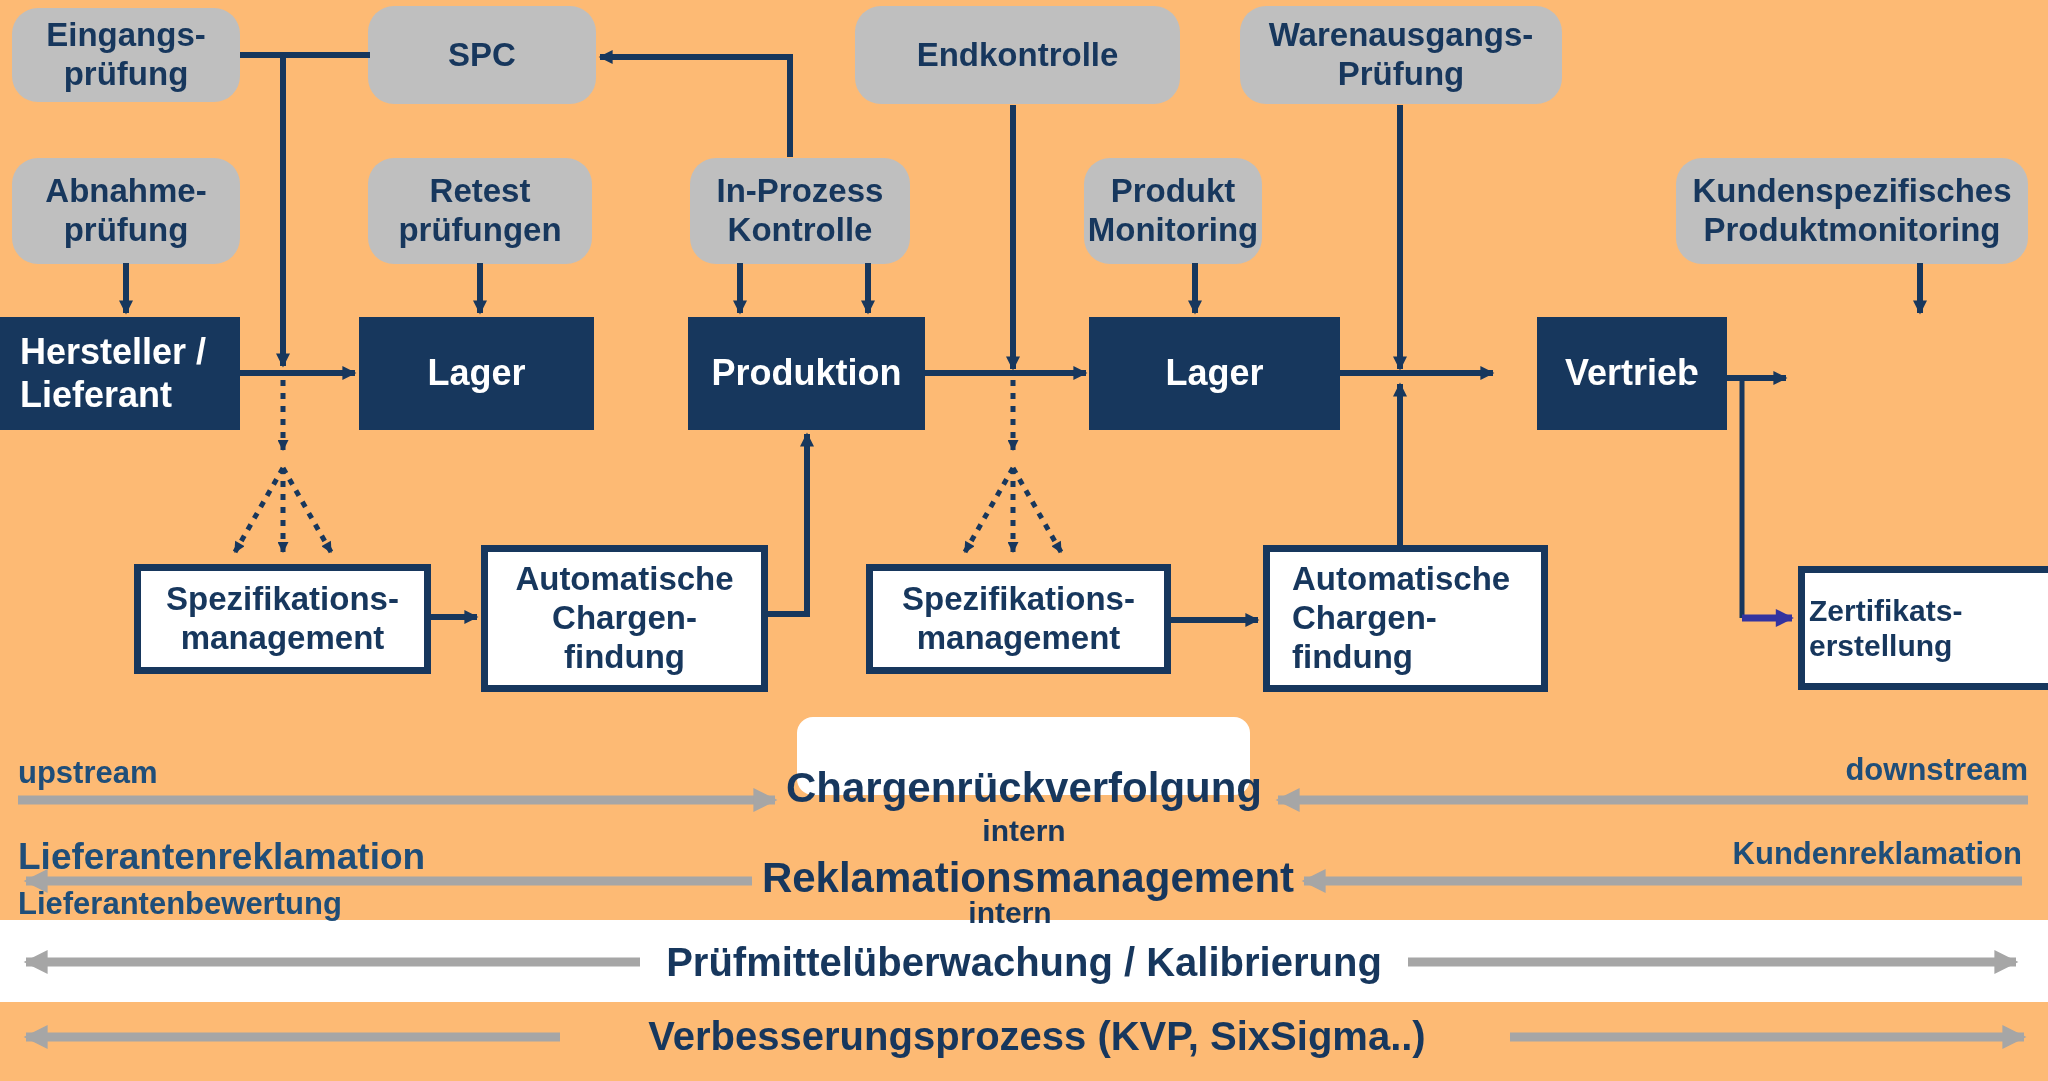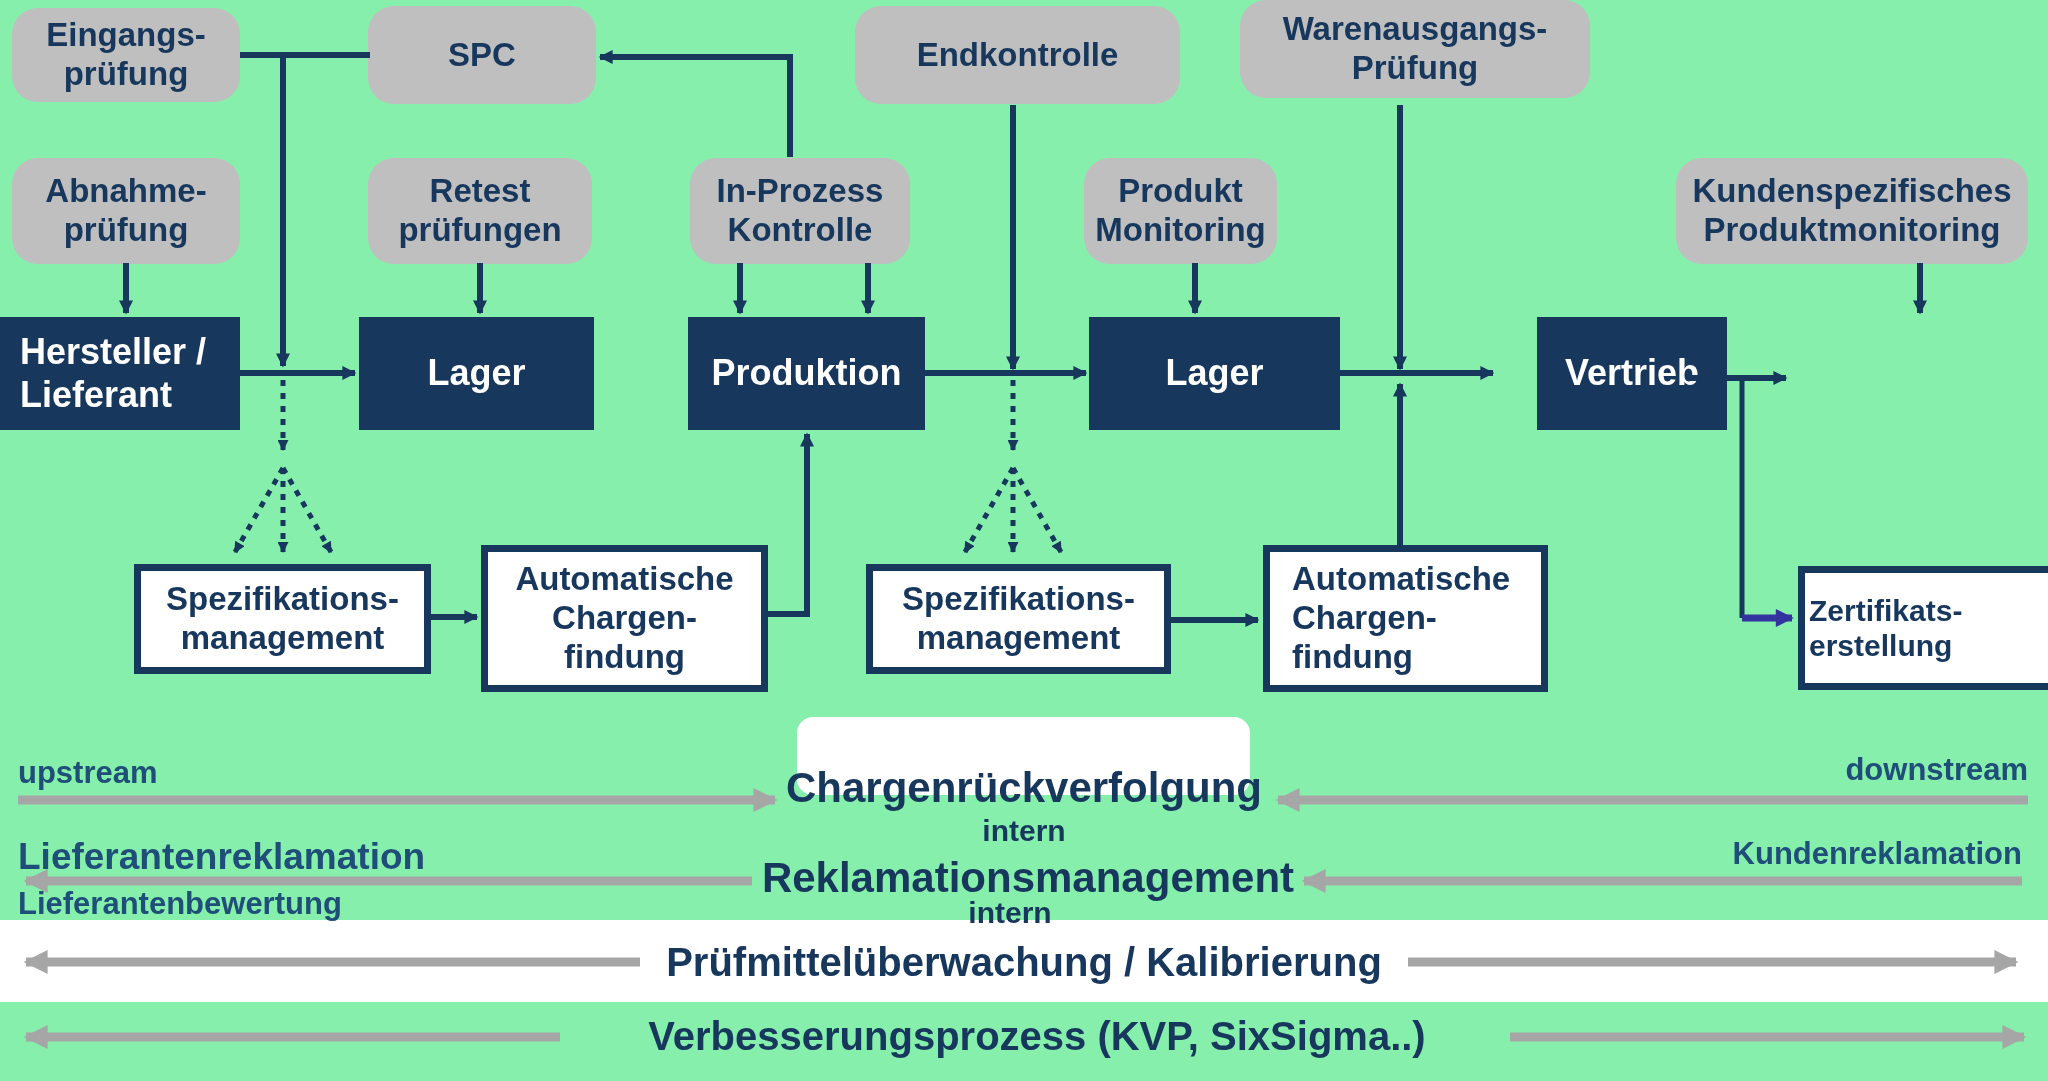--- a/index.html
+++ b/index.html
@@ -1,17 +1,17 @@
 <!DOCTYPE html>
 <html><head>
 <meta charset="utf-8">
 <style>
   html,body{margin:0;padding:0;background:#000;}
   .stage{
-    position:relative;width:2048px;height:1081px;background:#86efac;overflow:hidden;
+    position:relative;width:2048px;height:1081px;background:#fdba74;overflow:hidden;
     font-family:"Liberation Sans","DejaVu Sans",sans-serif;font-weight:bold;
   }
   .node{
     position:absolute;display:flex;align-items:center;justify-content:center;
     text-align:center;white-space:pre-line;line-height:1.18;box-sizing:border-box;
   }
   .gray-node{background:#BFBFBF;border-radius:26px;color:#17375D;font-size:33px;}
   .navy-node{background:#17375D;color:#FFFFFF;font-size:36px;}
   .white-node{background:#FFFFFF;border:7px solid #17375D;color:#17375D;font-size:33px;}
   .left-al{justify-content:flex-start;text-align:left;}
@@ -90,30 +90,30 @@
       <path d="M1408 962 H2016" marker-end="url(#ahg)"></path>
       <path d="M560 1037 H26" marker-end="url(#ahg)"></path>
       <path d="M1510 1037 H2024" marker-end="url(#ahg)"></path>
     </g>
   </svg>
 
   <div class="node gray-node nz" style="left:12px;top:8px;width:228px;height:94px;">Eingangs-
 prüfung</div>
   <div class="node gray-node nz" style="left:368px;top:6px;width:228px;height:98px;">SPC</div>
   <div class="node gray-node nz" style="left:855px;top:6px;width:325px;height:98px;">Endkontrolle</div>
-  <div class="node gray-node nz" style="left:1240px;top:0;width:350px;height:98px;">Warenausgangs-
+  <div class="node gray-node nz" style="left:1240px;top:6px;width:322px;height:98px;">Warenausgangs-
 Prüfung</div>
 
   <div class="node gray-node nz" style="left:12px;top:158px;width:228px;height:106px;text-align:center;">Abnahme-
 prüfung</div>
   <div class="node gray-node nz" style="left:368px;top:158px;width:224px;height:106px;">Retest
 prüfungen</div>
   <div class="node gray-node nz" style="left:690px;top:158px;width:220px;height:106px;">In-Prozess
 Kontrolle</div>
-  <div class="node gray-node nz" style="left:1084px;top:158px;width:193px;height:106px;">Produkt
+  <div class="node gray-node nz" style="left:1084px;top:158px;width:178px;height:106px;">Produkt
 Monitoring</div>
   <div class="node gray-node nz" style="left:1676px;top:158px;width:352px;height:106px;">Kundenspezifisches
 Produktmonitoring</div>
 
   <div class="node navy-node left-al nz" style="left:0;top:317px;width:240px;height:113px;padding-left:20px;">Hersteller /
 Lieferant</div>
   <div class="node navy-node nz" style="left:359px;top:317px;width:235px;height:113px;">Lager</div>
   <div class="node navy-node nz" style="left:688px;top:317px;width:237px;height:113px;">Produktion</div>
   <div class="node navy-node nz" style="left:1089px;top:317px;width:251px;height:113px;">Lager</div>
   <div class="node navy-node nz" style="left:1497px;top:317px;width:190px;height:113px;margin-left:40px;">Vertrieb</div>

